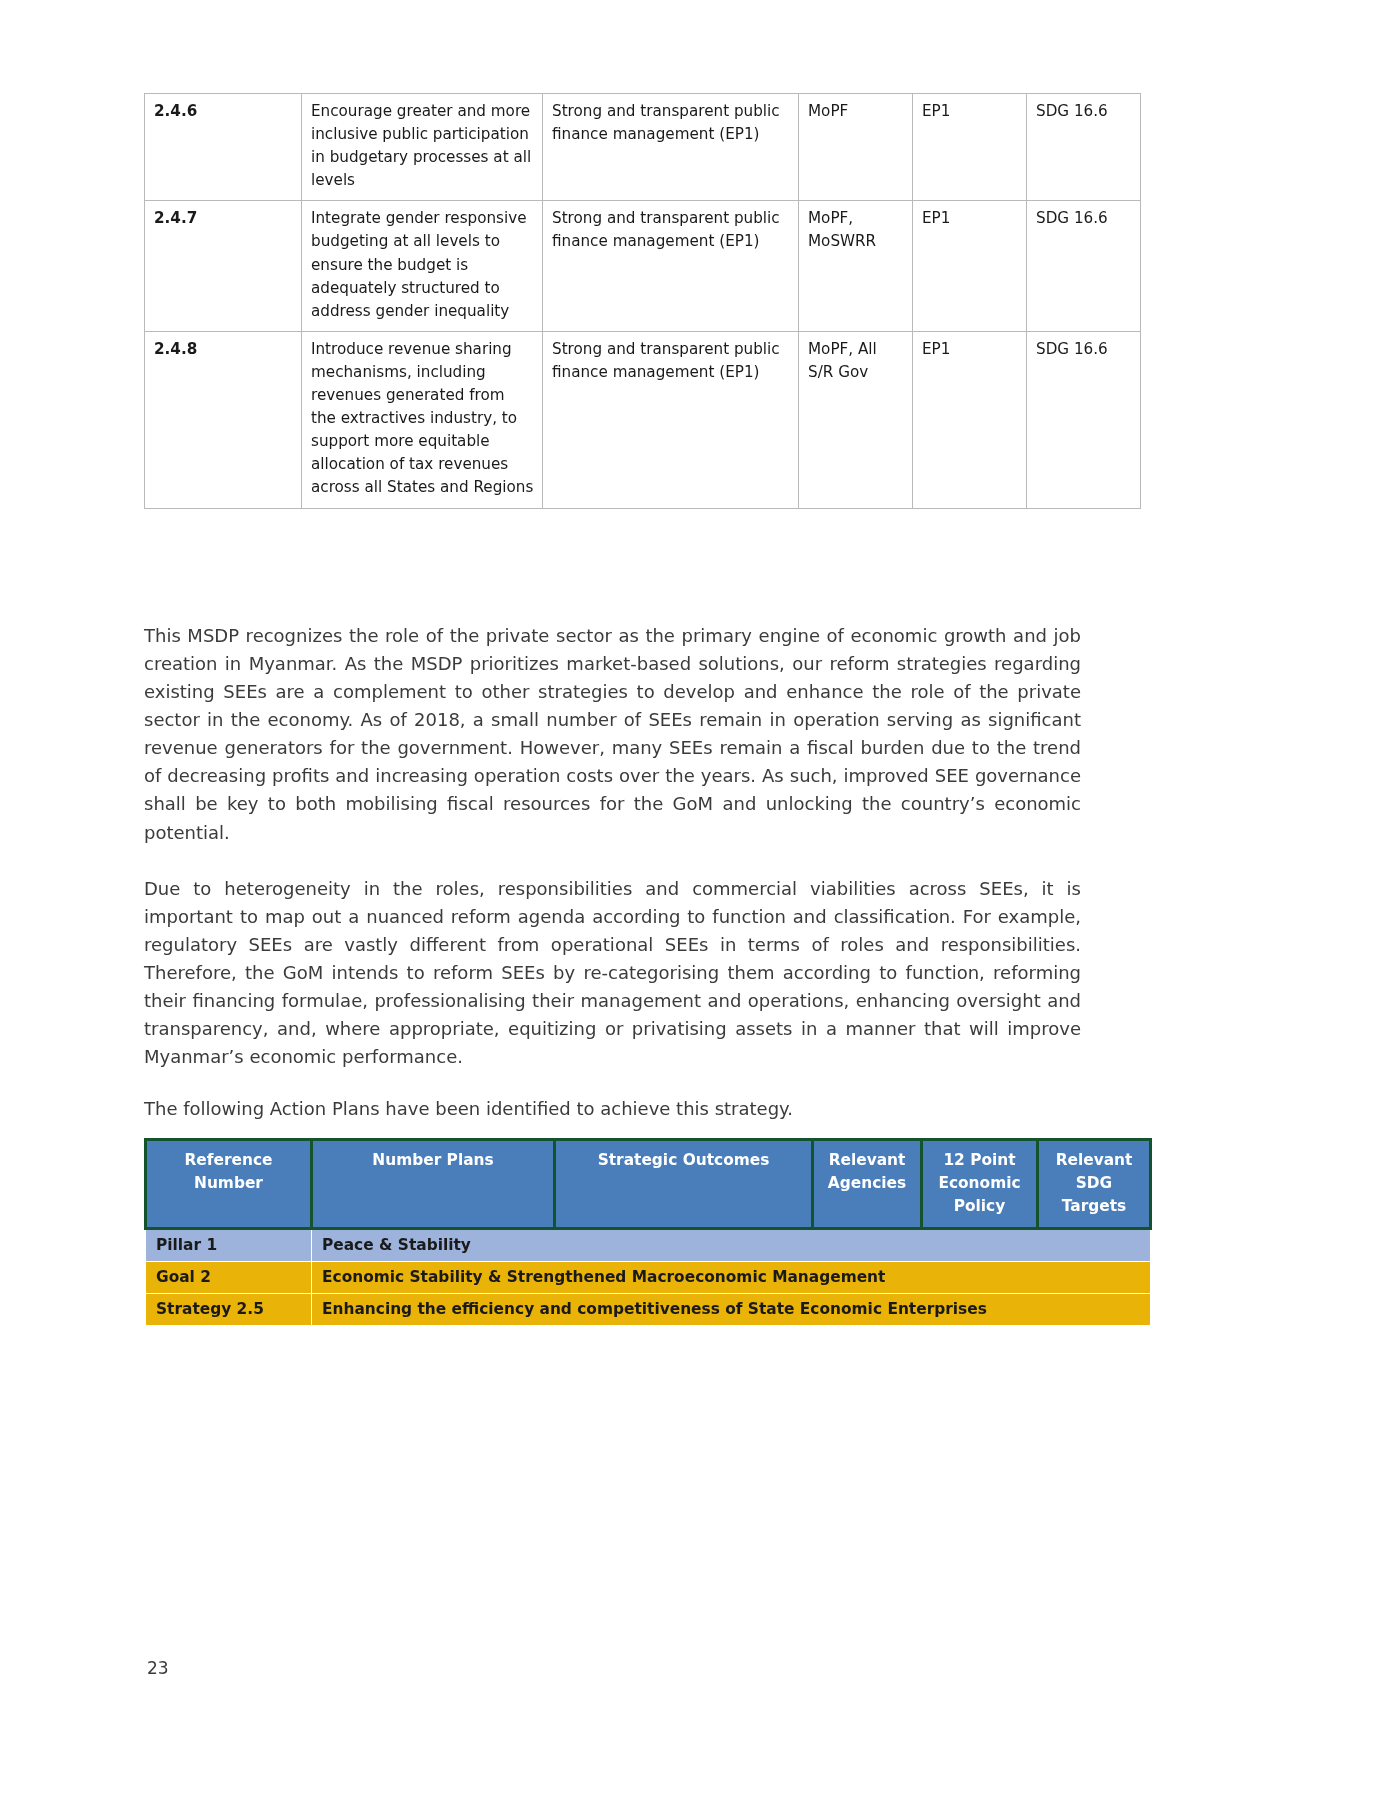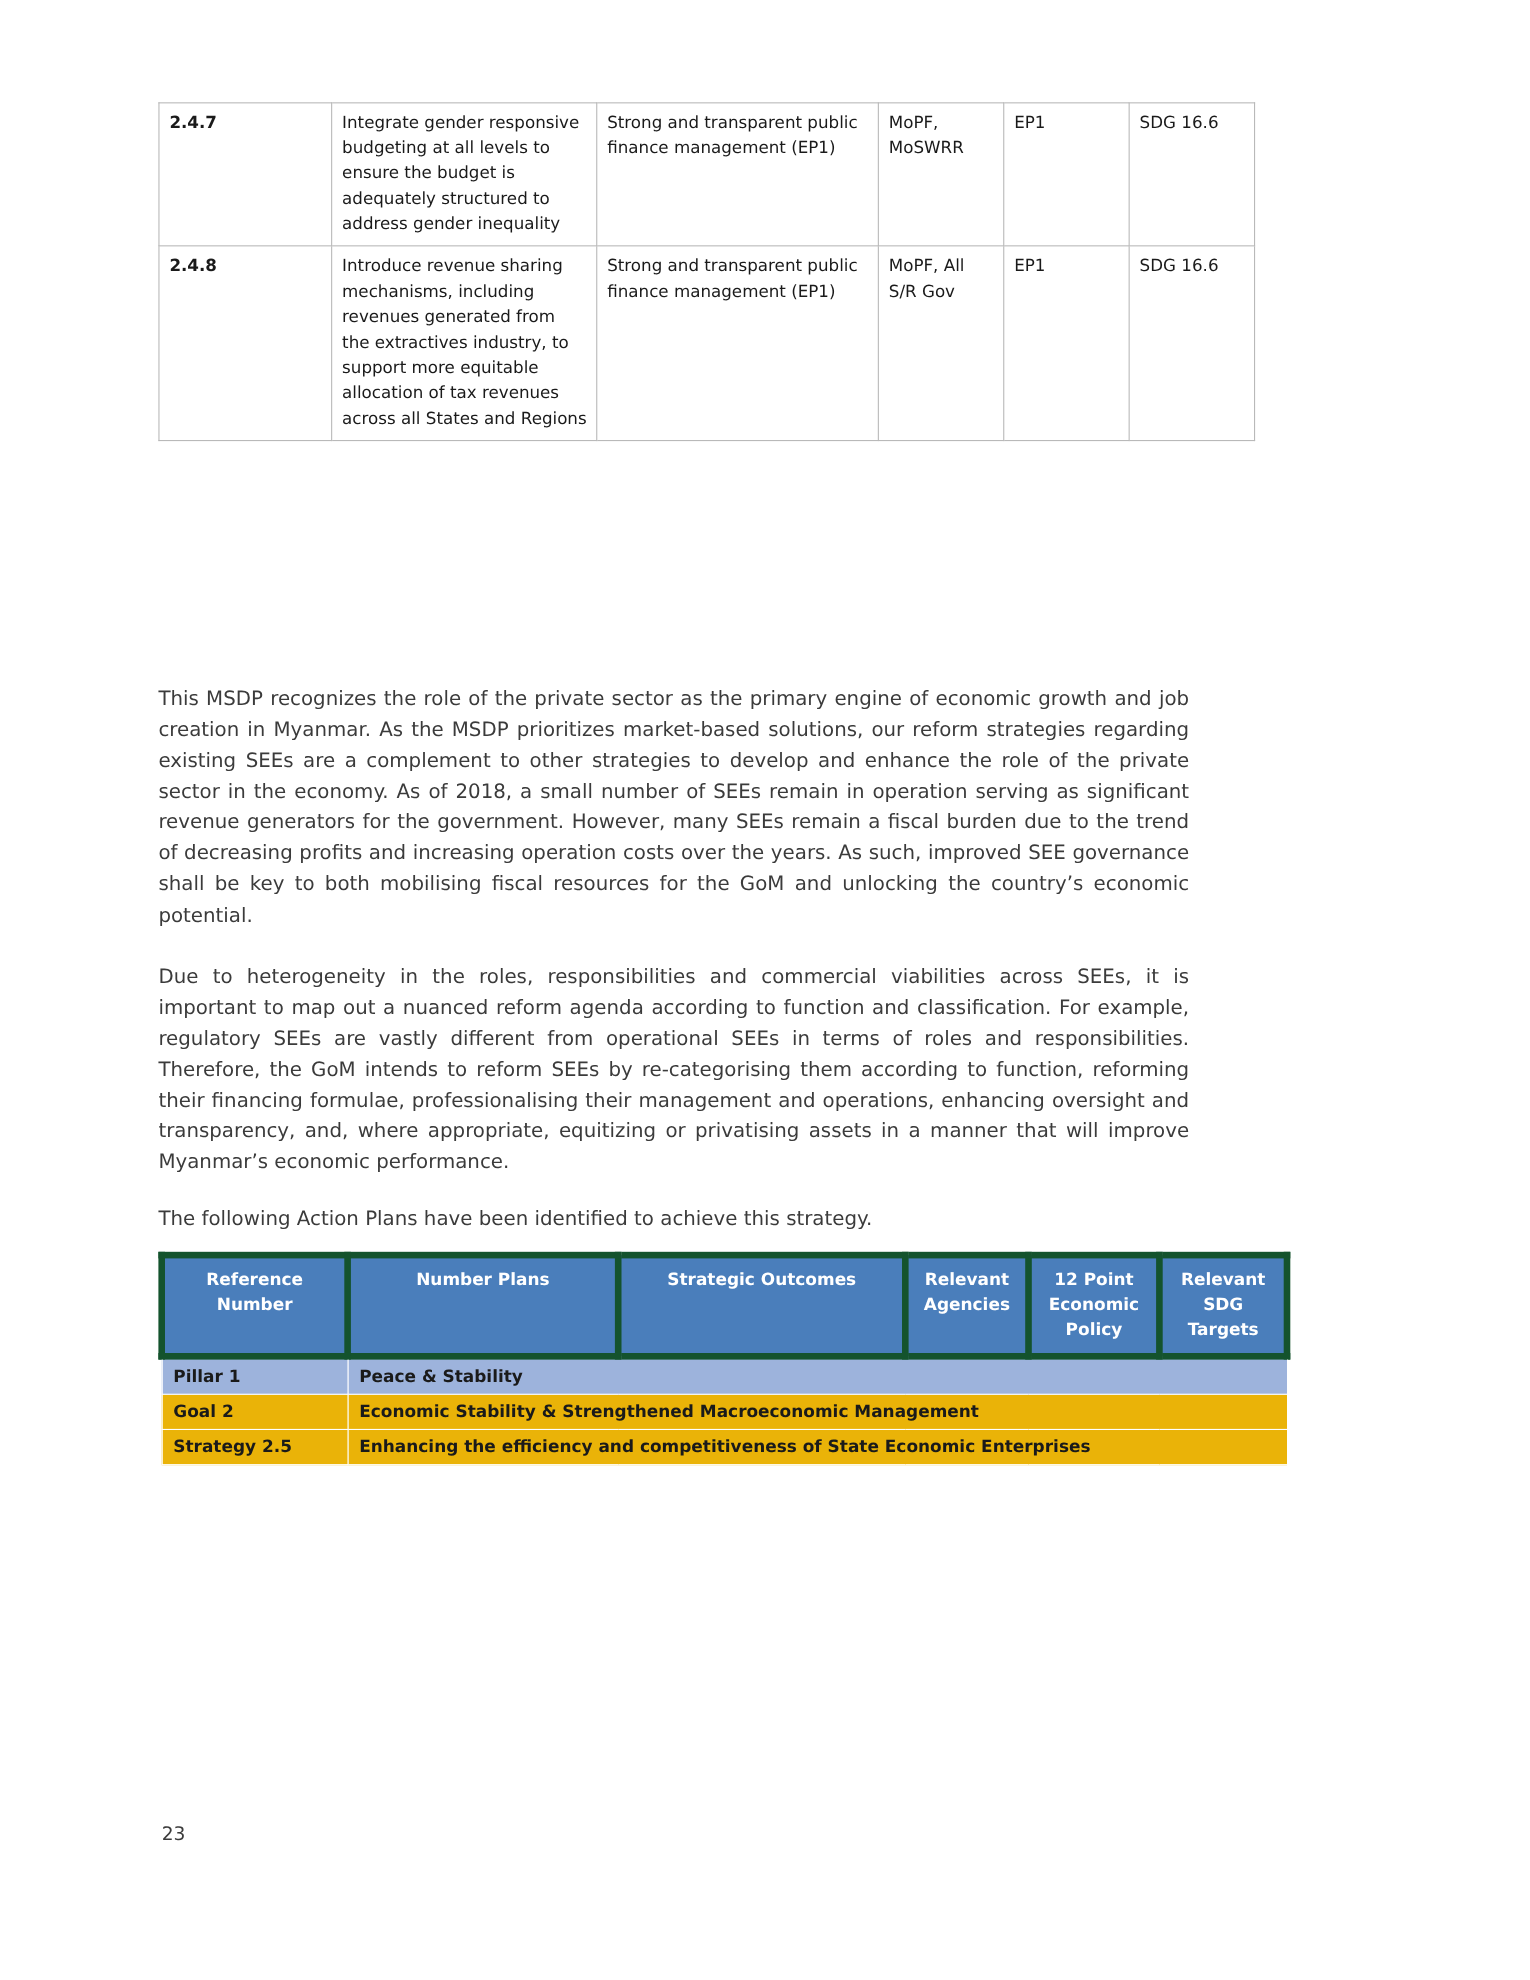--- a/index.html
+++ b/index.html
@@ -94,21 +94,21 @@
   }
   .bottom-table th {
     background: #4a7ebb;
     color: #ffffff;
     font-weight: bold;
     font-size: 15.4px;
     line-height: 1.48;
     text-align: center;
     vertical-align: top;
     padding: 8px 4px 10px 4px;
-    border: 6px solid #14532d;
+    border: 3px solid #14532d;
   }
   .bottom-table th.c1 { width: 155px; }
   .bottom-table th.c2 { width: 232px; }
   .bottom-table th.c3 { width: 247px; }
   .bottom-table th.c4 { width: 98px; }
   .bottom-table th.c5 { width: 105px; }
   .bottom-table th.c6 { width: 102px; }
 
   .bottom-table td {
     font-weight: bold;
@@ -135,20 +135,28 @@
   }
 </style>
 </head>
 <body>
 
 <div class="page">
 
   <table class="top-table">
     <tbody>
       <tr>
+        <td class="ref">2.4.6</td>
+        <td class="plan">Encourage greater and more inclusive public participation in budgetary processes at all levels</td>
+        <td class="out">Strong and transparent public finance management (EP1)</td>
+        <td class="ag">MoPF</td>
+        <td class="pol">EP1</td>
+        <td class="sdg">SDG 16.6</td>
+      </tr>
+      <tr>
         <td class="ref">2.4.7</td>
         <td class="plan">Integrate gender responsive budgeting at all levels to ensure the budget is adequately structured to address gender inequality</td>
         <td class="out">Strong and transparent public finance management (EP1)</td>
         <td class="ag">MoPF, MoSWRR</td>
         <td class="pol">EP1</td>
         <td class="sdg">SDG 16.6</td>
       </tr>
       <tr>
         <td class="ref">2.4.8</td>
         <td class="plan">Introduce revenue sharing mechanisms, including revenues generated from the extractives industry, to support more equitable allocation of tax revenues across all States and Regions</td>

